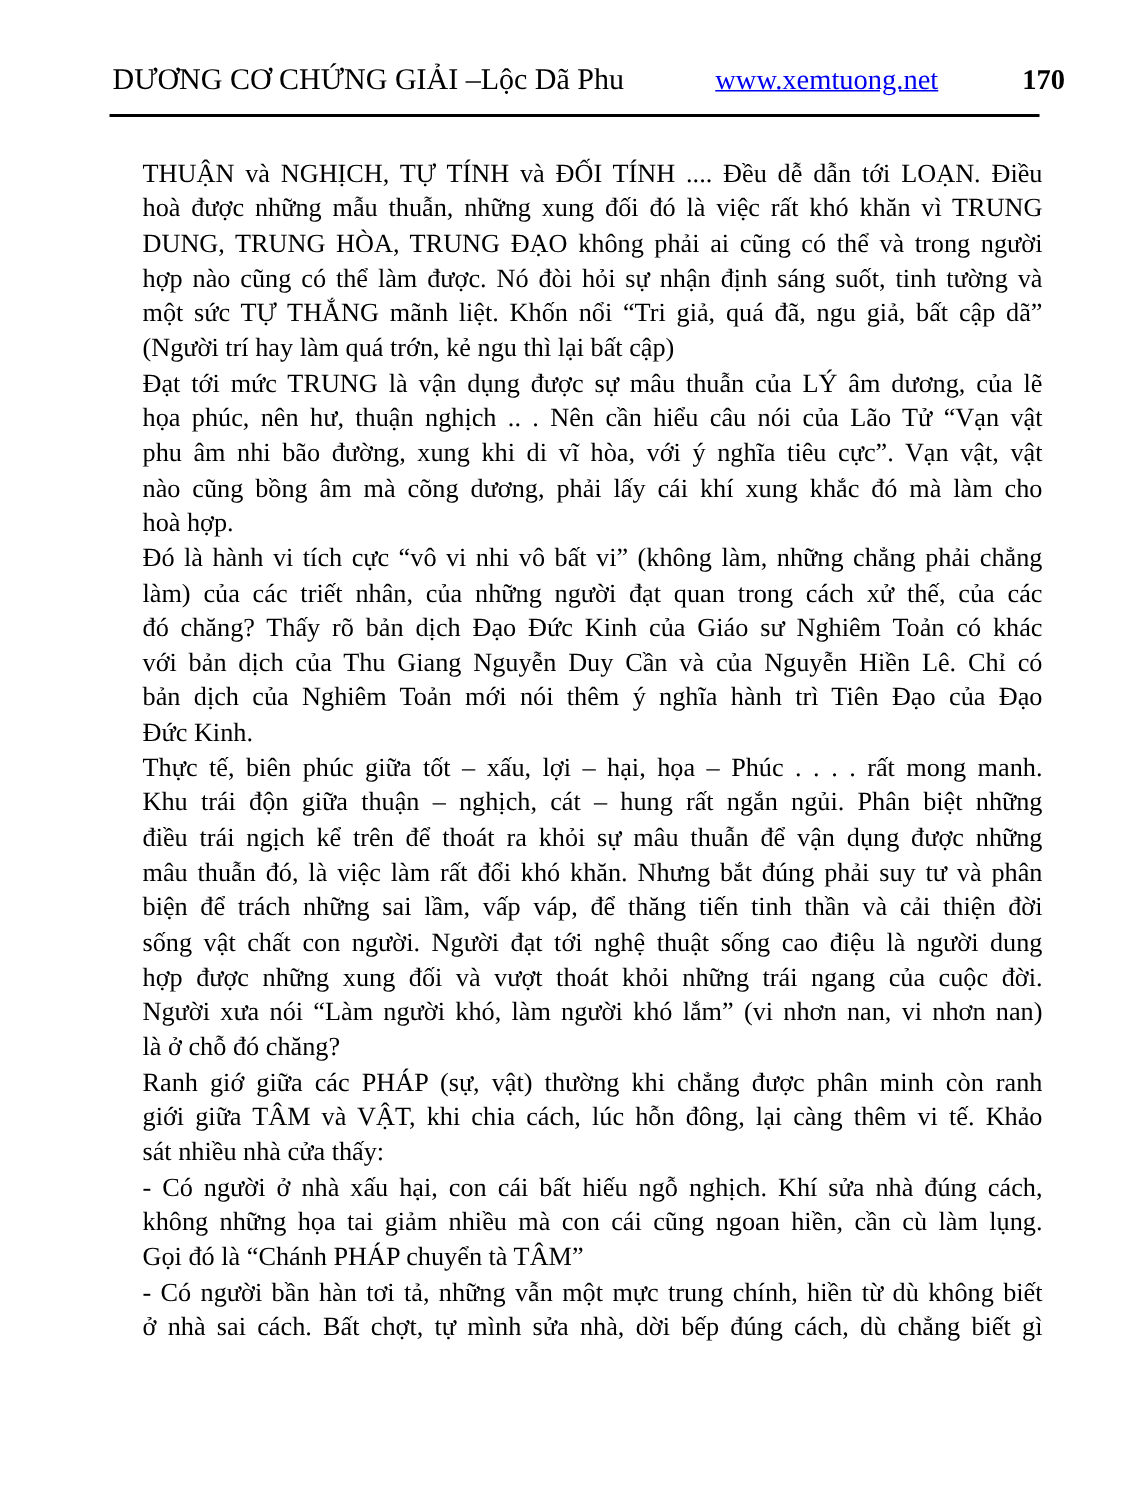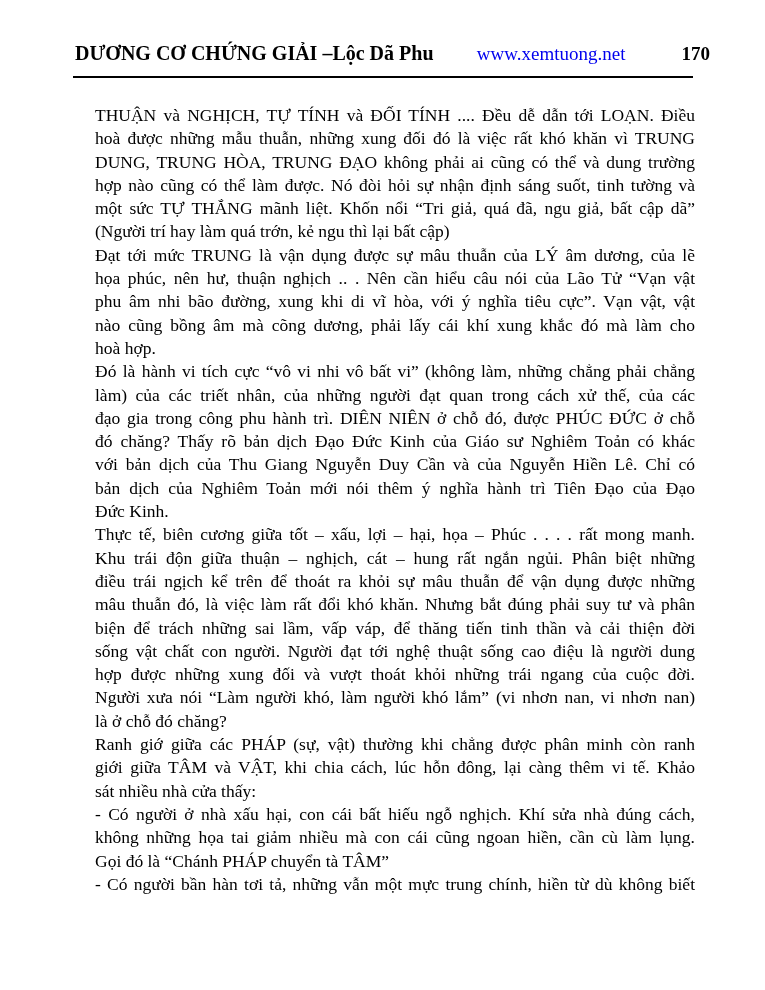--- a/index.html
+++ b/index.html
@@ -21,24 +21,24 @@
     top: 42px;
     left: 75px;
     width: 635px;
     display: flex;
     align-items: baseline;
     font-size: 20px;
     white-space: nowrap;
   }
   .header-title {
     flex: 1;
-    font-weight: bold;
   }
   .header-link {
     color: #0000ee;
+    text-decoration: underline;
     font-size: 19px;
     margin-right: 56px;
     cursor: pointer;
   }
   .page-num {
     font-size: 19px;
     font-weight: bold;
   }
   .divider {
     position: absolute;
@@ -75,47 +75,47 @@
     <span class="header-title">DƯƠNG CƠ CHỨNG GIẢI –Lộc Dã Phu</span>
     <a class="header-link">www.xemtuong.net</a>
     <span class="page-num">170</span>
   </div>
 
   <div class="divider"></div>
 
   <div class="body-text" id="page-body">
       <div class="text-line">THUẬN và NGHỊCH, TỰ TÍNH và ĐỐI TÍNH .... Đều dễ dẫn tới LOẠN. Điều</div>
       <div class="text-line">hoà được những mẫu thuẫn, những xung đối đó là việc rất khó khăn vì TRUNG</div>
-      <div class="text-line">DUNG, TRUNG HÒA, TRUNG ĐẠO không phải ai cũng có thể và dung trường</div>
+      <div class="text-line">DUNG, TRUNG HÒA, TRUNG ĐẠO không phải ai cũng có thể và trong người</div>
       <div class="text-line">hợp nào cũng có thể làm được. Nó đòi hỏi sự nhận định sáng suốt, tinh tường và</div>
       <div class="text-line">một sức TỰ THẮNG mãnh liệt. Khốn nổi “Tri giả, quá đã, ngu giả, bất cập dã”</div>
       <div class="text-line para-end">(Người trí hay làm quá trớn, kẻ ngu thì lại bất cập)</div>
       <div class="text-line">Đạt tới mức TRUNG là vận dụng được sự mâu thuẫn của LÝ âm dương, của lẽ</div>
       <div class="text-line">họa phúc, nên hư, thuận nghịch .. . Nên cần hiểu câu nói của Lão Tử “Vạn vật</div>
       <div class="text-line">phu âm nhi bão đường, xung khi di vĩ hòa, với ý nghĩa tiêu cực”. Vạn vật, vật</div>
       <div class="text-line">nào cũng bồng âm mà cõng dương, phải lấy cái khí xung khắc đó mà làm cho</div>
       <div class="text-line para-end">hoà hợp.</div>
       <div class="text-line">Đó là hành vi tích cực “vô vi nhi vô bất vi” (không làm, những chẳng phải chẳng</div>
       <div class="text-line">làm) của các triết nhân, của những người đạt quan trong cách xử thế, của các</div>
-      <div class="text-line">đạo gia trong công phu hành trì. DIÊN NIÊN ở chỗ đó, được PHÚC ĐỨC ở chỗ</div>
       <div class="text-line">đó chăng? Thấy rõ bản dịch Đạo Đức Kinh của Giáo sư Nghiêm Toản có khác</div>
       <div class="text-line">với bản dịch của Thu Giang Nguyễn Duy Cần và của Nguyễn Hiền Lê. Chỉ có</div>
       <div class="text-line">bản dịch của Nghiêm Toản mới nói thêm ý nghĩa hành trì Tiên Đạo của Đạo</div>
       <div class="text-line para-end">Đức Kinh.</div>
-      <div class="text-line">Thực tế, biên cương giữa tốt – xấu, lợi – hại, họa – Phúc . . . . rất mong manh.</div>
+      <div class="text-line">Thực tế, biên phúc giữa tốt – xấu, lợi – hại, họa – Phúc . . . . rất mong manh.</div>
       <div class="text-line">Khu trái độn giữa thuận – nghịch, cát – hung rất ngắn ngủi. Phân biệt những</div>
       <div class="text-line">điều trái ngịch kể trên để thoát ra khỏi sự mâu thuẫn để vận dụng được những</div>
       <div class="text-line">mâu thuẫn đó, là việc làm rất đổi khó khăn. Nhưng bắt đúng phải suy tư và phân</div>
       <div class="text-line">biện để trách những sai lầm, vấp váp, để thăng tiến tinh thần và cải thiện đời</div>
       <div class="text-line">sống vật chất con người. Người đạt tới nghệ thuật sống cao điệu là người dung</div>
       <div class="text-line">hợp được những xung đối và vượt thoát khỏi những trái ngang của cuộc đời.</div>
       <div class="text-line">Người xưa nói “Làm người khó, làm người khó lắm” (vi nhơn nan, vi nhơn nan)</div>
       <div class="text-line para-end">là ở chỗ đó chăng?</div>
       <div class="text-line">Ranh giớ giữa các PHÁP (sự, vật) thường khi chẳng được phân minh còn ranh</div>
       <div class="text-line">giới giữa TÂM và VẬT, khi chia cách, lúc hỗn đông, lại càng thêm vi tế. Khảo</div>
       <div class="text-line para-end">sát nhiều nhà cửa thấy:</div>
       <div class="text-line">- Có người ở nhà xấu hại, con cái bất hiếu ngỗ nghịch. Khí sửa nhà đúng cách,</div>
       <div class="text-line">không những họa tai giảm nhiều mà con cái cũng ngoan hiền, cần cù làm lụng.</div>
       <div class="text-line para-end">Gọi đó là “Chánh PHÁP chuyển tà TÂM”</div>
       <div class="text-line">- Có người bần hàn tơi tả, những vẫn một mực trung chính, hiền từ dù không biết</div>
+      <div class="text-line">ở nhà sai cách. Bất chợt, tự mình sửa nhà, dời bếp đúng cách, dù chẳng biết gì</div>
     </div>
 
 </div>
 
 </body></html>

